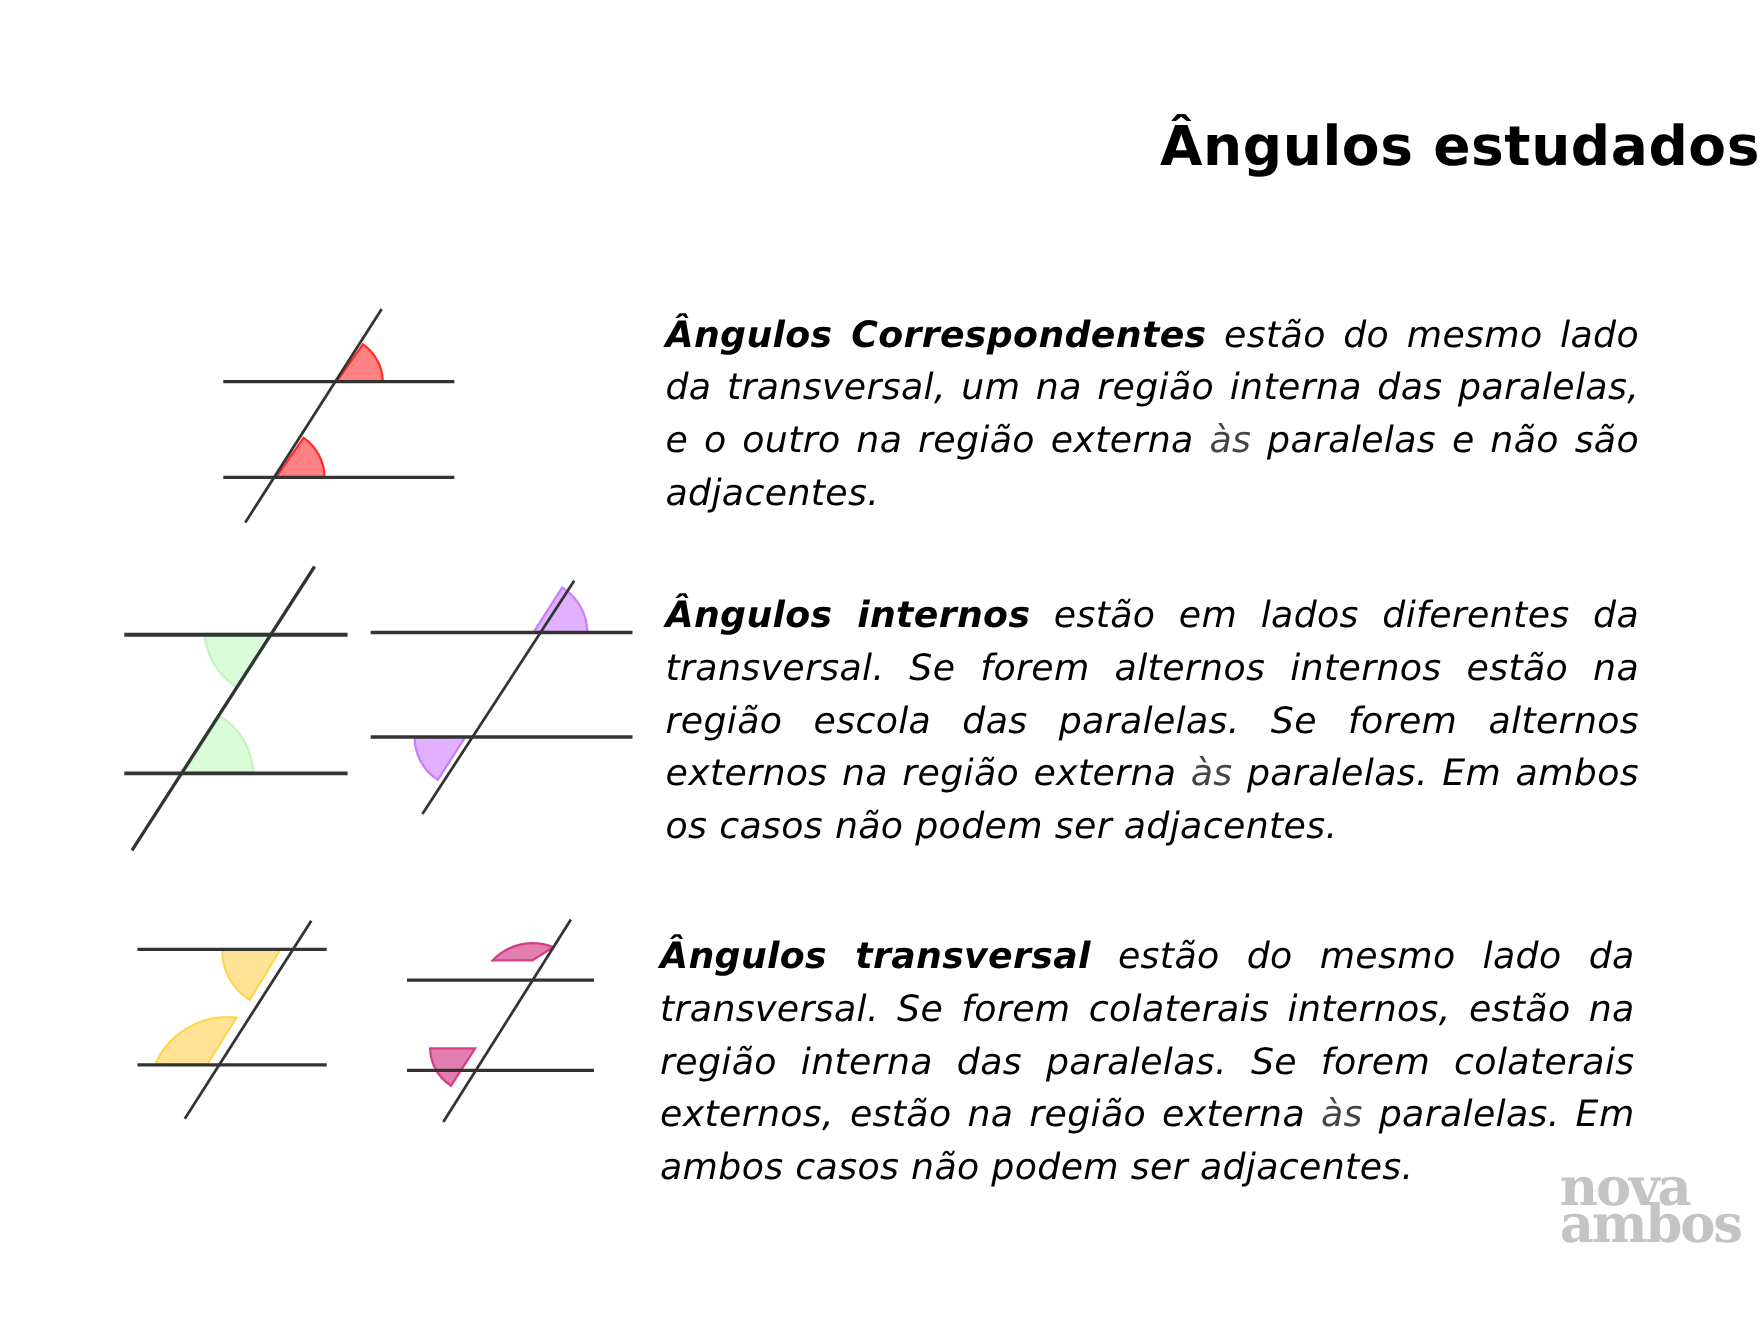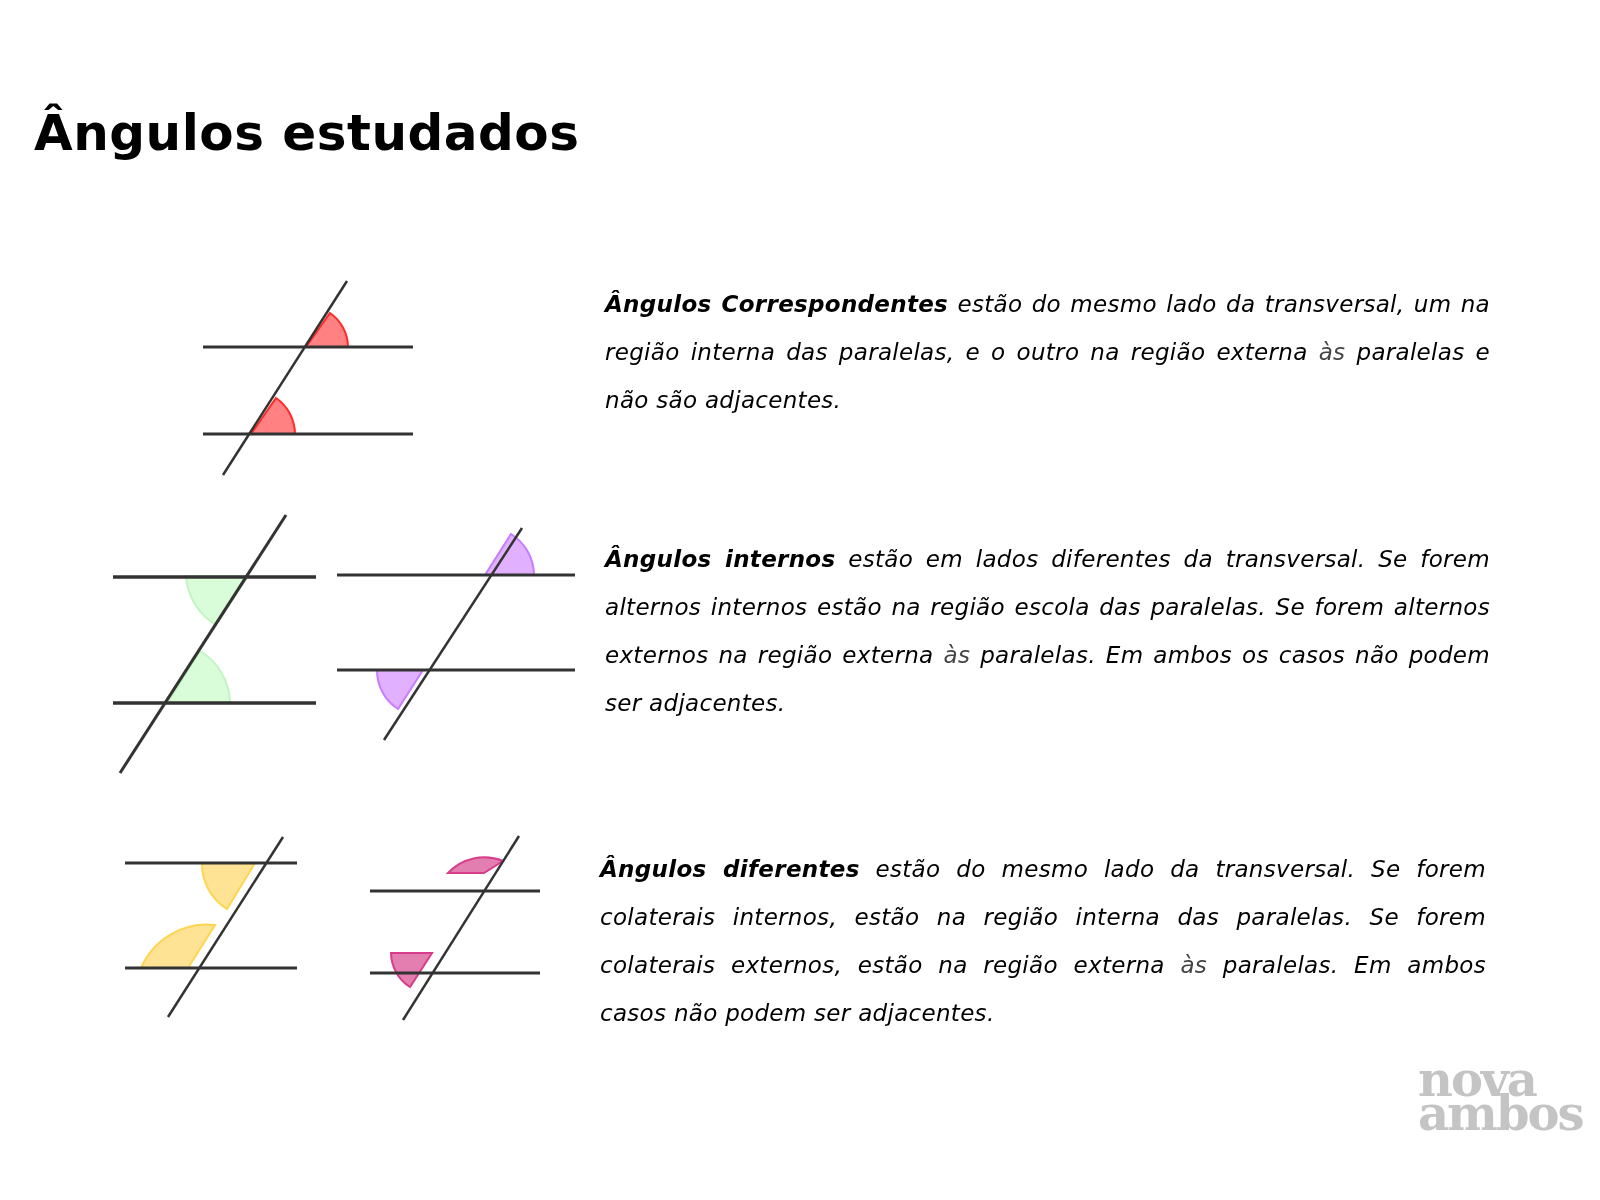--- a/index.html
+++ b/index.html
@@ -1,21 +1,21 @@
 <!DOCTYPE html>
 <html><head>
 <meta charset="utf-8">
 <style>
   html, body { margin:0; padding:0; background:#ffffff; }
   body { width:1600px; height:1200px; position:relative; overflow:hidden;
          font-family: "DejaVu Sans", "Liberation Sans", sans-serif; color:#000; }
-  .title { position:absolute; left:0; width:1600px; top:104px; text-align:left;
+  .title { position:absolute; left:0; width:1600px; top:104px; text-align:right;
            font-weight:bold; font-size:50px; letter-spacing:0.5px; padding-left:34px; box-sizing:border-box; }
   .diagrams { position:absolute; left:0; top:0; width:1600px; height:1200px; }
-  .para { position:absolute; font-style:italic; font-size:23px; line-height:48px;
+  .para { position:absolute; font-style:italic; font-size:33px; line-height:48px;
           text-align:justify; text-align-last:left; letter-spacing:0.3px; }
   .para b { font-weight:bold; }
   .para .as { color:#444; }
   #p1 { left:605px; top:280px; width:885px; }
   #p2 { left:605px; top:535px; width:885px; }
   #p3 { left:600px; top:845px; width:886px; }
   .logo { position:absolute; left:1418px; top:1062px; font-family:"DejaVu Serif","Liberation Serif",serif;
           font-weight:bold; color:#c4c4c4; font-size:48px; line-height:34px; letter-spacing:-2px; }
   .logo span { display:block; }
 </style>
@@ -64,18 +64,18 @@
     <line x1="370" y1="891" x2="540" y2="891" stroke="#333" stroke-width="3"></line>
     <line x1="370" y1="973" x2="540" y2="973" stroke="#333" stroke-width="3"></line>
     <line x1="519" y1="836" x2="403" y2="1020" stroke="#333" stroke-width="2.5"></line>
   </g>
 </svg>
 
 <div class="para" id="p1"><b>Ângulos Correspondentes</b><span> estão do mesmo lado da transversal, um na região interna das paralelas, e o outro na região externa </span><span class="as">às</span><span> paralelas e não são adjacentes.</span></div>
 
 <div class="para" id="p2"><b>Ângulos internos</b><span> estão em lados diferentes da transversal. Se forem alternos internos estão na região escola das paralelas. Se forem alternos externos na região externa </span><span class="as">às</span><span>  paralelas. Em ambos os casos não podem ser adjacentes.</span></div>
 
-<div class="para" id="p3"><b>Ângulos diferentes</b><span> estão do mesmo lado da transversal. Se forem colaterais internos, estão na região interna das paralelas. Se forem colaterais externos, estão na região externa </span><span class="as">às</span><span> paralelas. Em ambos casos não podem ser adjacentes.</span></div>
+<div class="para" id="p3"><b>Ângulos transversal</b><span> estão do mesmo lado da transversal. Se forem colaterais internos, estão na região interna das paralelas. Se forem colaterais externos, estão na região externa </span><span class="as">às</span><span> paralelas. Em ambos casos não podem ser adjacentes.</span></div>
 
 <div class="logo">
   <span>nova</span>
   <span>ambos</span>
 </div>
 
 </body></html>

